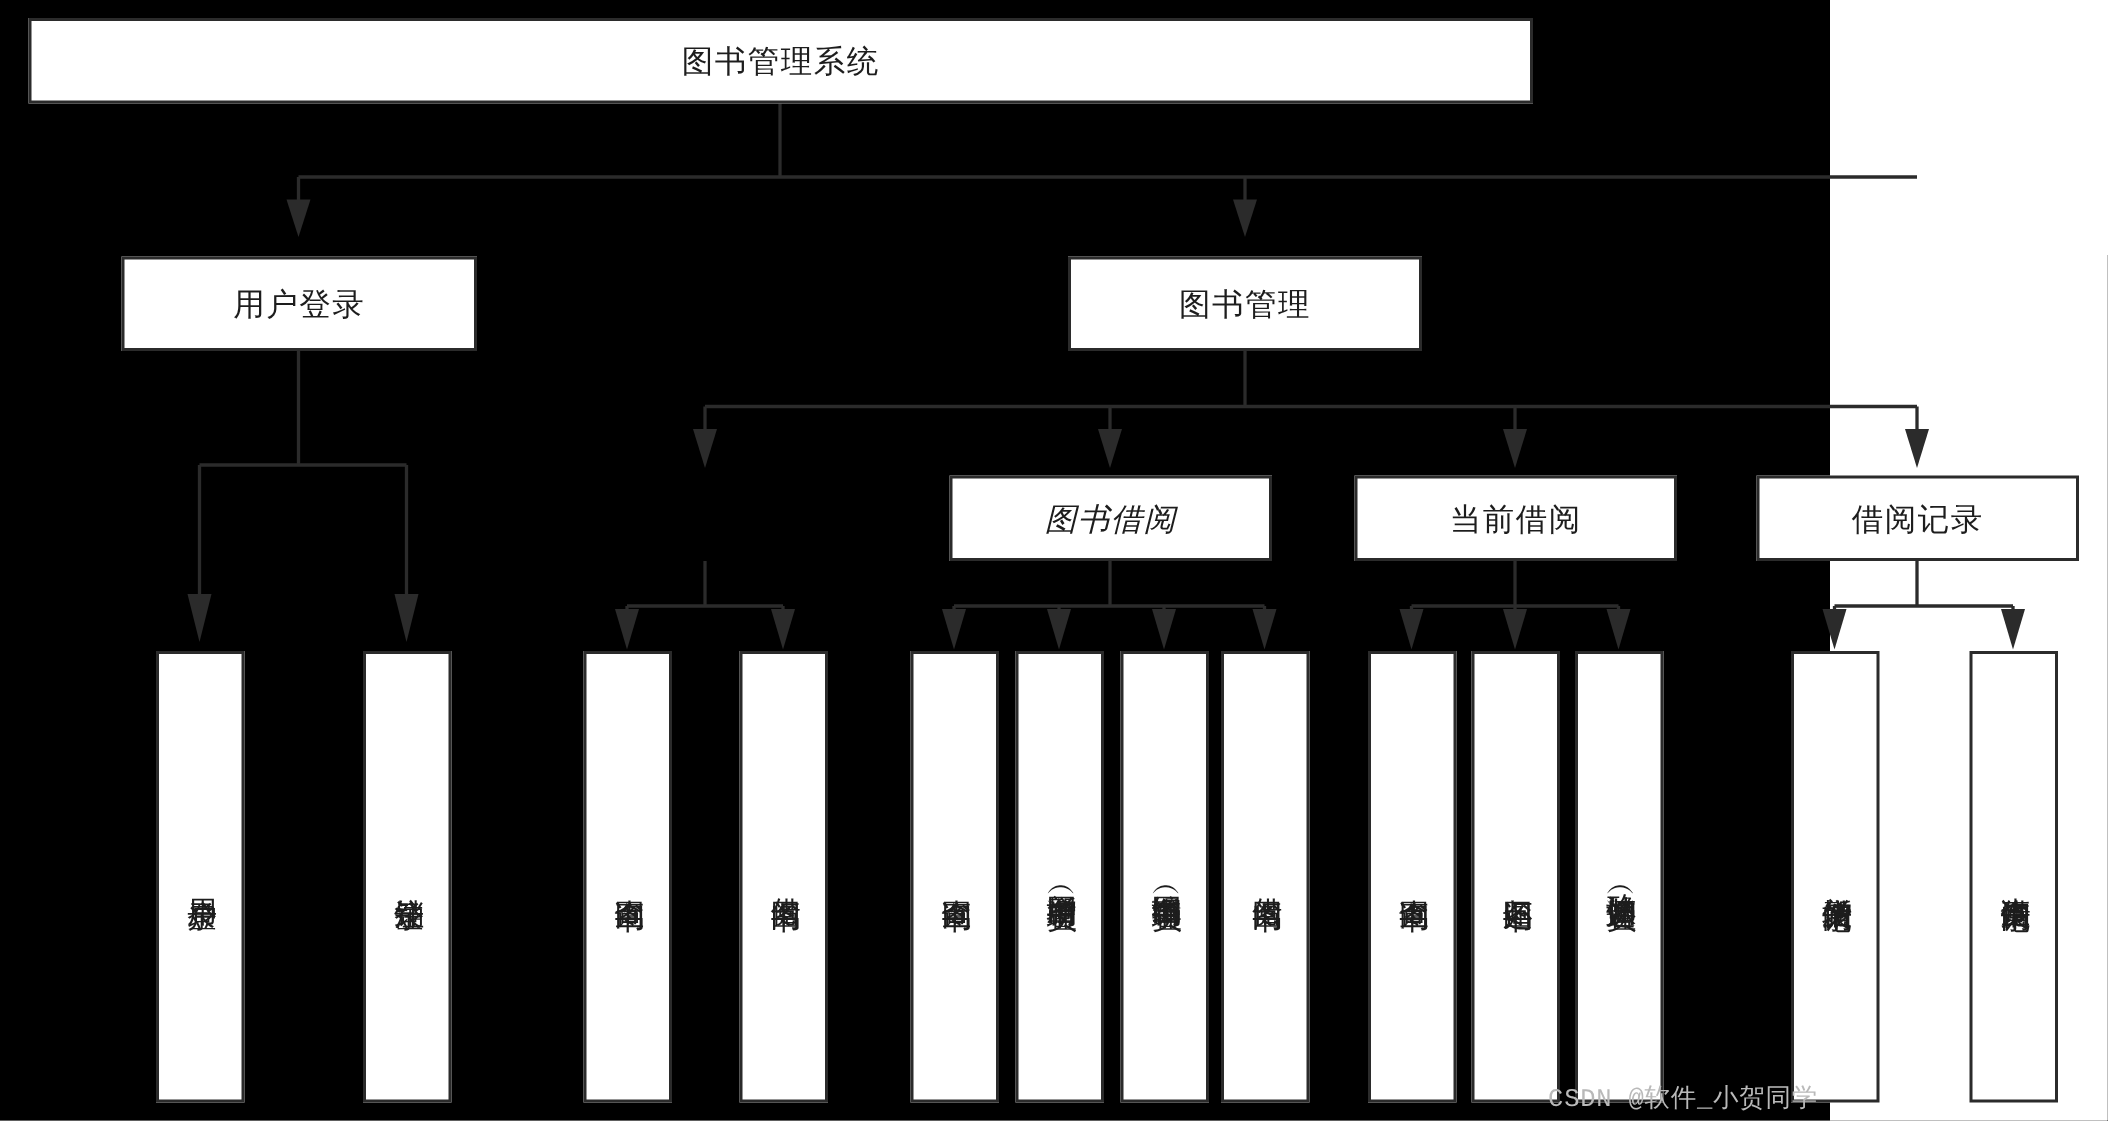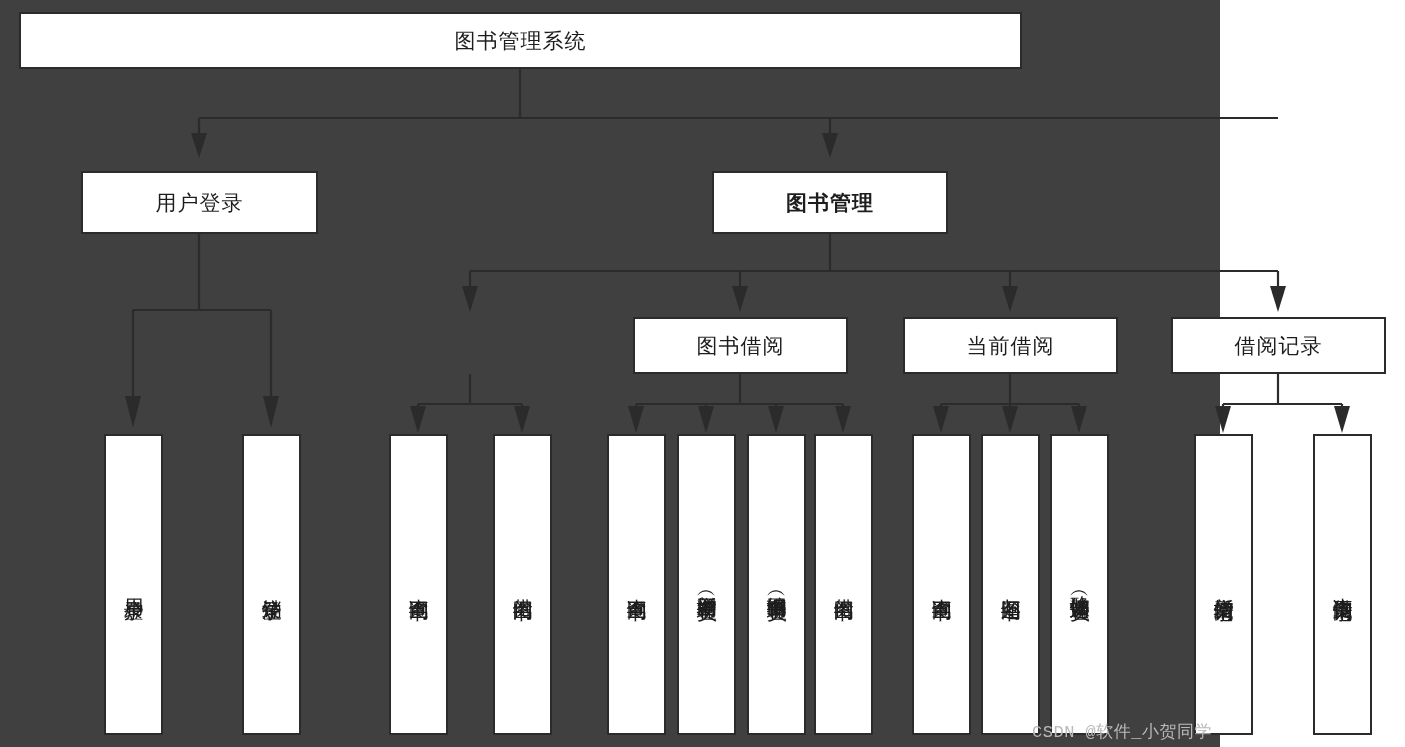--- a/index.html
+++ b/index.html
@@ -11,21 +11,21 @@
     width: 1405px;
     height: 747px;
     font-family: "Liberation Sans", "DejaVu Sans", sans-serif;
     overflow: hidden;
     position: relative;
   }
   #diagram-root {
     position: relative;
     width: 1220px;
     height: 747px;
-    background: #404040;
+    background: #000000;
   }
   svg.flow {
     position: absolute;
     top: 0;
     left: 0;
     width: 1405px;
     height: 747px;
     display: block;
   }
   .connector {
@@ -168,26 +168,26 @@
   </svg>
 
   <div class="hnode" style="left:19px; top:12px; width:1003px; height:57px;">
     <span>图书管理系统</span>
   </div>
 
   <div class="hnode" style="left:81px; top:171px; width:237px; height:63px;">
     <span>用户登录</span>
   </div>
 
-  <div class="hnode" style="left:712px; top:171px; width:236px; height:63px;font-weight:bold;">
+  <div class="hnode" style="left:712px; top:171px; width:236px; height:63px;">
     <span>图书管理</span>
   </div>
 
 
-  <div class="hnode" style="left:633px; top:317px; width:215px; height:57px;">
+  <div class="hnode" style="left:633px; top:317px; width:215px; height:57px;font-style:italic;">
     <span>图书借阅</span>
   </div>
 
   <div class="hnode" style="left:1171px; top:317px; width:215px; height:57px;">
     <span>借阅记录</span>
   </div>
 
   <div class="hnode" style="left:903px; top:317px; width:215px; height:57px;">
     <span>当前借阅</span>
   </div>

